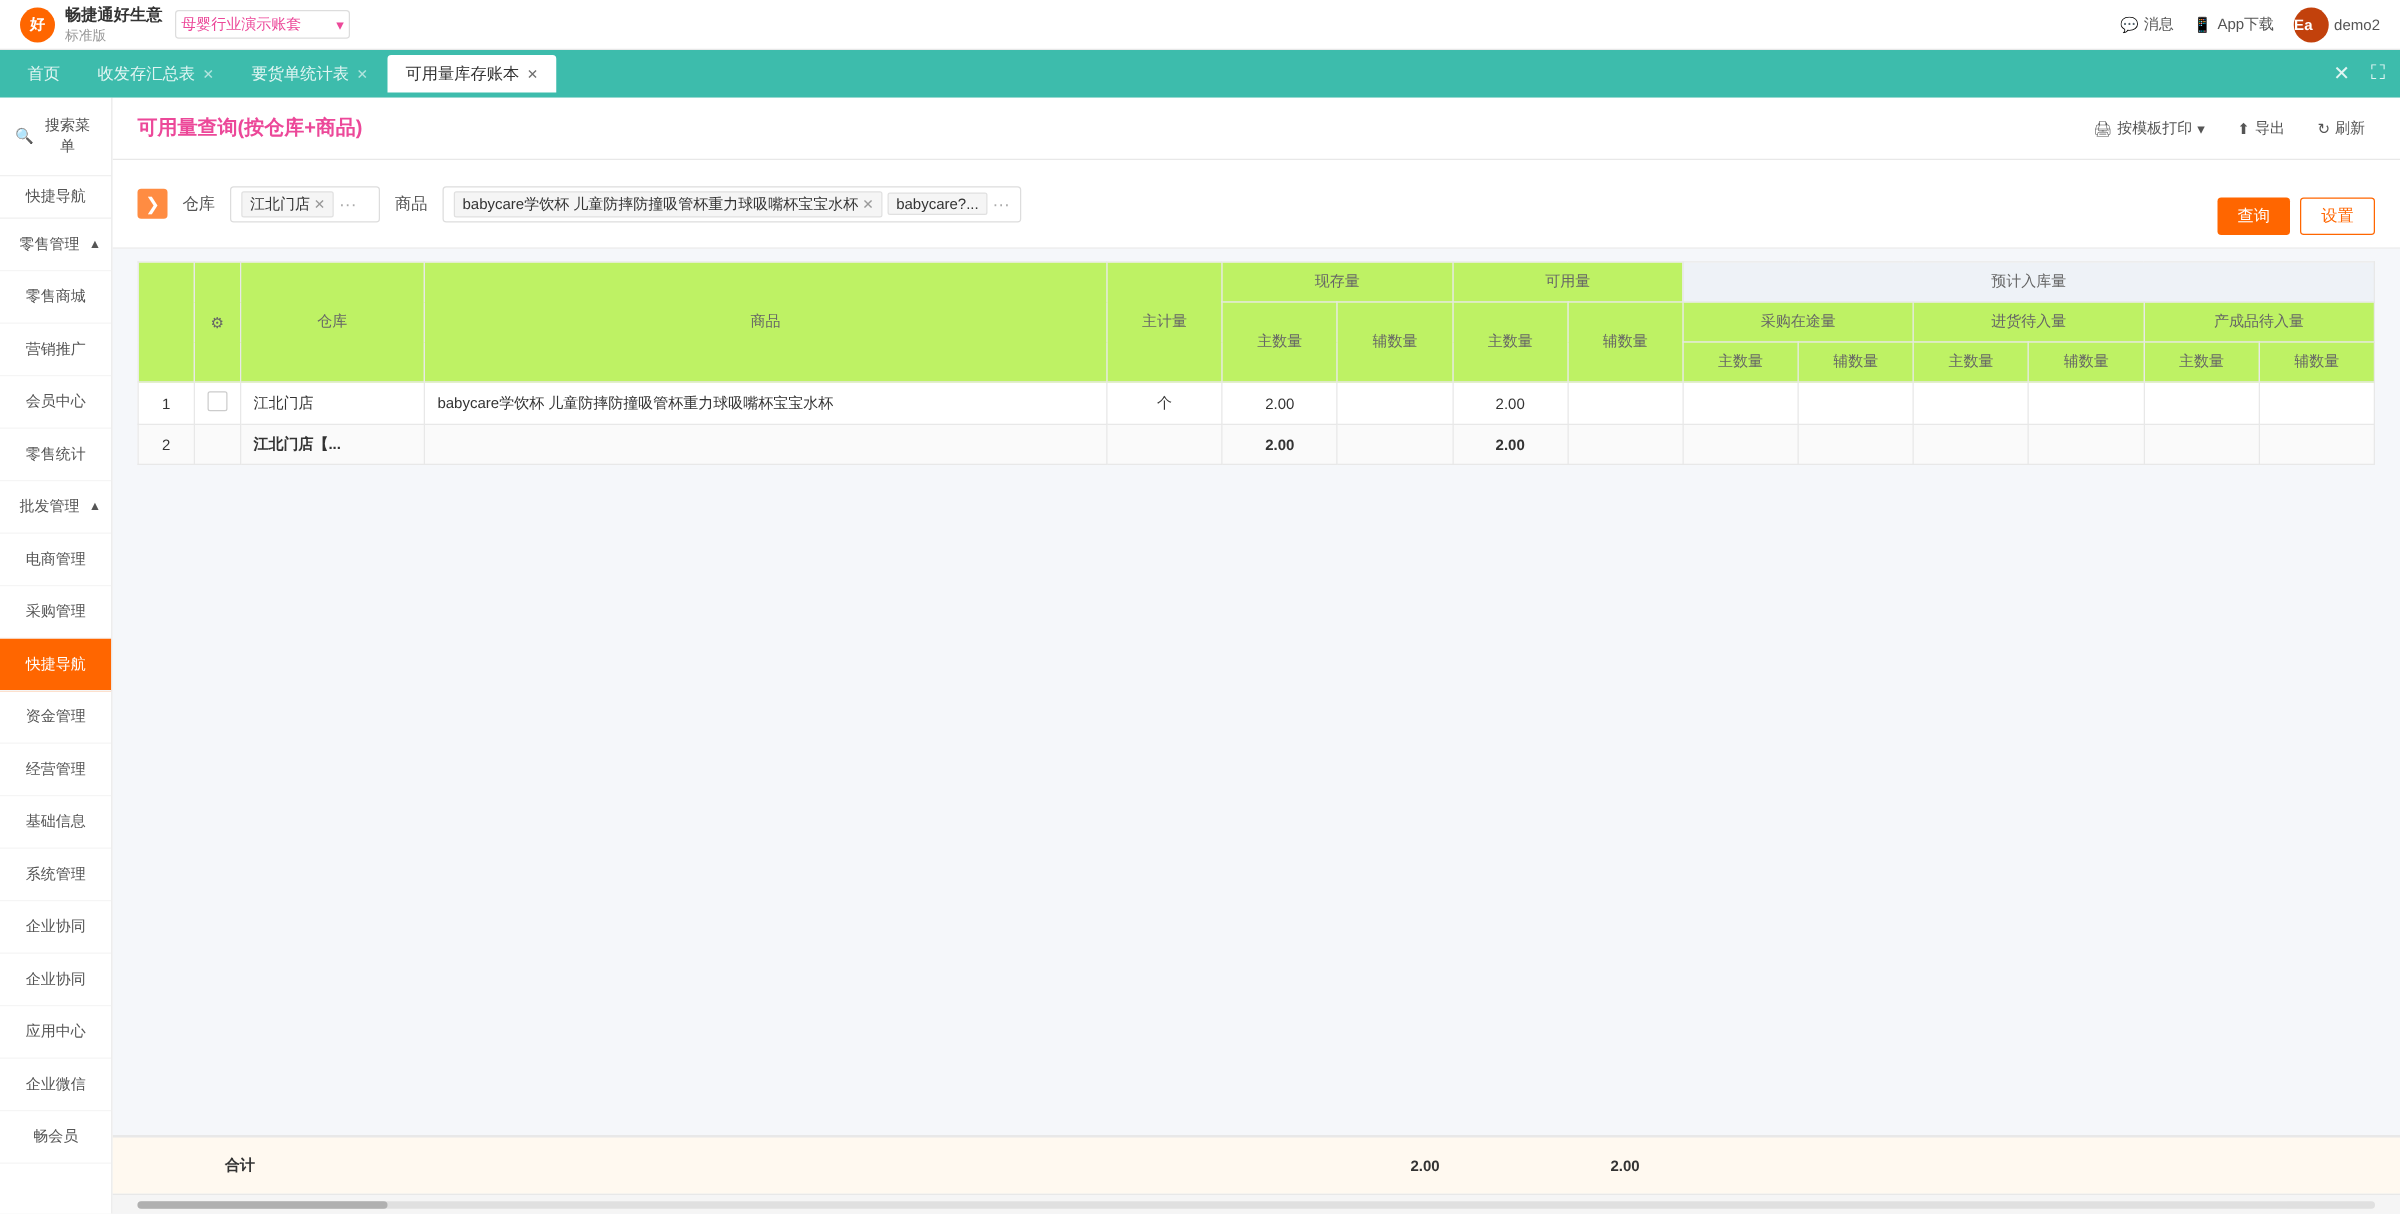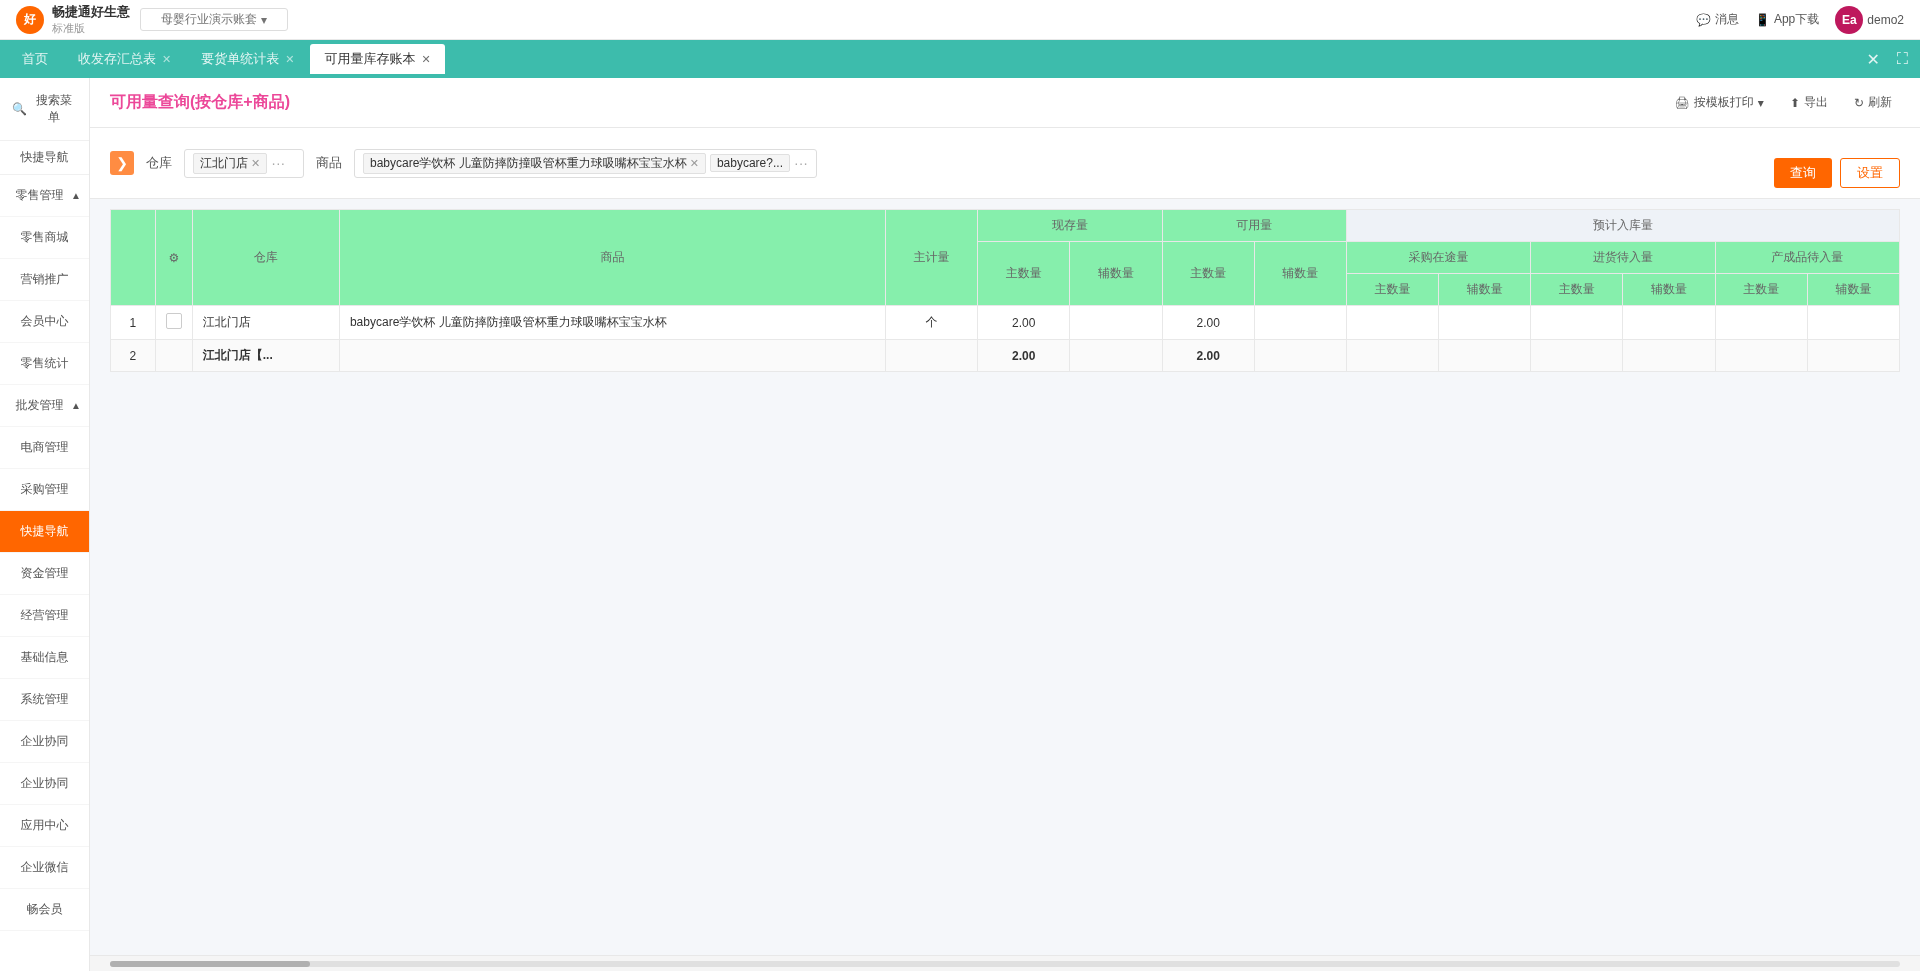--- a/index.html
+++ b/index.html
@@ -5,24 +5,24 @@
     * { margin: 0; padding: 0; box-sizing: border-box; }
     body { font-family: 'Microsoft YaHei', Arial, sans-serif; font-size: 13px; background: #f5f5f5; color: #333; width: 1920px; min-height: 971px; overflow-x: hidden; }
 
     
     .top-bar { height: 40px; background: #fff; display: flex; align-items: center; justify-content: space-between; padding: 0 16px; border-bottom: 1px solid #e8e8e8; position: relative; }
     .top-bar-left { display: flex; align-items: center; gap: 10px; }
     .logo-area { display: flex; align-items: center; gap: 8px; }
     .logo-icon { width: 28px; height: 28px; background: #ff6600; border-radius: 50%; display: flex; align-items: center; justify-content: center; color: #fff; font-size: 12px; font-weight: bold; }
     .logo-text { font-size: 13px; color: #333; font-weight: bold; }
     .logo-sub { font-size: 11px; color: #999; }
-    .industry-select { display: flex; align-items: center; gap: 4px; border: 1px solid #ddd; border-radius: 3px; padding: 2px 20px; font-size: 12px; color: #737373; cursor: pointer; min-width: 140px; justify-content: space-between; }
+    .industry-select { display: flex; align-items: center; gap: 4px; border: 1px solid #ddd; border-radius: 3px; padding: 2px 4px; font-size: 12px; color: #ec4899; cursor: pointer; min-width: 140px; justify-content: space-between; }
     .top-bar-right { display: flex; align-items: center; gap: 16px; }
     .top-bar-btn { display: flex; align-items: center; gap: 4px; font-size: 12px; color: #555; cursor: pointer; }
-    .user-avatar { width: 28px; height: 28px; border-radius: 50%; background: #be185d; display: flex; align-items: center; justify-content: center; color: #fff; font-size: 12px; font-weight: bold; }
+    .user-avatar { width: 28px; height: 28px; border-radius: 50%; background: #c2410c; display: flex; align-items: center; color: #fff; font-size: 12px; font-weight: bold; }
 
     
     .nav-tabs { height: 38px; background: #3dbcac; display: flex; align-items: center; padding: 0 8px; gap: 2px; position: relative; }
     .nav-tab { height: 30px; display: flex; align-items: center; gap: 6px; padding: 0 14px; border-radius: 3px 3px 0 0; font-size: 13px; cursor: pointer; color: rgba(255,255,255,0.85); }
     .nav-tab.active { background: #fff; color: #333; }
     .nav-tab .close-btn { font-size: 11px; opacity: 0.7; }
     .nav-tab-close-all { position: absolute; right: 40px; top: 50%; transform: translateY(-50%); color: rgba(255,255,255,0.85); font-size: 16px; cursor: pointer; }
     .nav-tab-expand { position: absolute; right: 12px; top: 50%; transform: translateY(-50%); color: rgba(255,255,255,0.85); font-size: 16px; cursor: pointer; }
 
     
@@ -56,21 +56,21 @@
     .filter-input-wrap .tag .remove { color: #999; cursor: pointer; font-size: 11px; }
     .filter-more { color: #aaa; cursor: pointer; font-size: 14px; }
     .filter-right { margin-left: auto; display: flex; gap: 8px; margin-top: 20px; }
     .btn-query { background: #ff6600; color: #fff; border: none; border-radius: 3px; padding: 5px 16px; font-size: 13px; cursor: pointer; }
     .btn-setting { background: #fff; color: #ff6600; border: 1px solid #ff6600; border-radius: 3px; padding: 5px 16px; font-size: 13px; cursor: pointer; }
 
     
     .table-area { flex: 1; overflow: auto; padding: 10px 20px; background: #f5f7fa; }
     .data-table { width: 100%; border-collapse: collapse; background: #fff; border: 1px solid #e8e8e8; font-size: 12px; }
     .data-table th, .data-table td { border: 1px solid #e8e8e8; padding: 7px 10px; text-align: center; white-space: nowrap; }
-    .data-table thead th { background: #86efac; color: #666; font-weight: normal; }
+    .data-table thead th { background: #bef264; color: #666; font-weight: normal; }
     .data-table thead .group-header { background: #eef2f7; }
     .data-table tbody tr:nth-child(even) { background: #fafafa; }
     .data-table tbody td.left { text-align: left; }
     .data-table .settings-col { width: 30px; }
     .data-table .bold { font-weight: bold; }
 
     
     .table-footer { background: #fff9f0; border-top: 2px solid #e8e8e8; padding: 8px 20px; display: flex; align-items: center; }
 
     
@@ -320,20 +320,43 @@
             <td></td>
             <td></td>
             <td></td>
             <td></td>
             <td></td>
           </tr>
         </tbody>
       </table>
     </div>
 
+    <div class="table-footer">
+      <table style="width:100%;border-collapse:collapse;font-size:12px;">
+        <tbody>
+            <tr>
+          <td style="width:30px;"></td>
+          <td style="width:30px;"></td>
+          <td style="min-width:100px; font-weight:bold; padding:6px 10px;">合计</td>
+          <td style="min-width:300px;"></td>
+          <td style="width:60px;"></td>
+          <td style="width:80px; font-weight:bold; text-align:center; padding:6px 10px;">2.00</td>
+          <td style="width:80px;"></td>
+          <td style="width:80px; font-weight:bold; text-align:center; padding:6px 10px;">2.00</td>
+          <td style="width:80px;"></td>
+          <td style="width:80px;"></td>
+          <td style="width:80px;"></td>
+          <td style="width:80px;"></td>
+          <td style="width:80px;"></td>
+          <td style="width:80px;"></td>
+          <td style="width:80px;"></td>
+        </tr>
+      </tbody>
+        </table>
+    </div>
 
     <div class="scrollbar-area">
       <div class="scrollbar-track">
         <div class="scrollbar-thumb"></div>
       </div>
     </div>
   </div>
 </div>
 
 </body></html>

